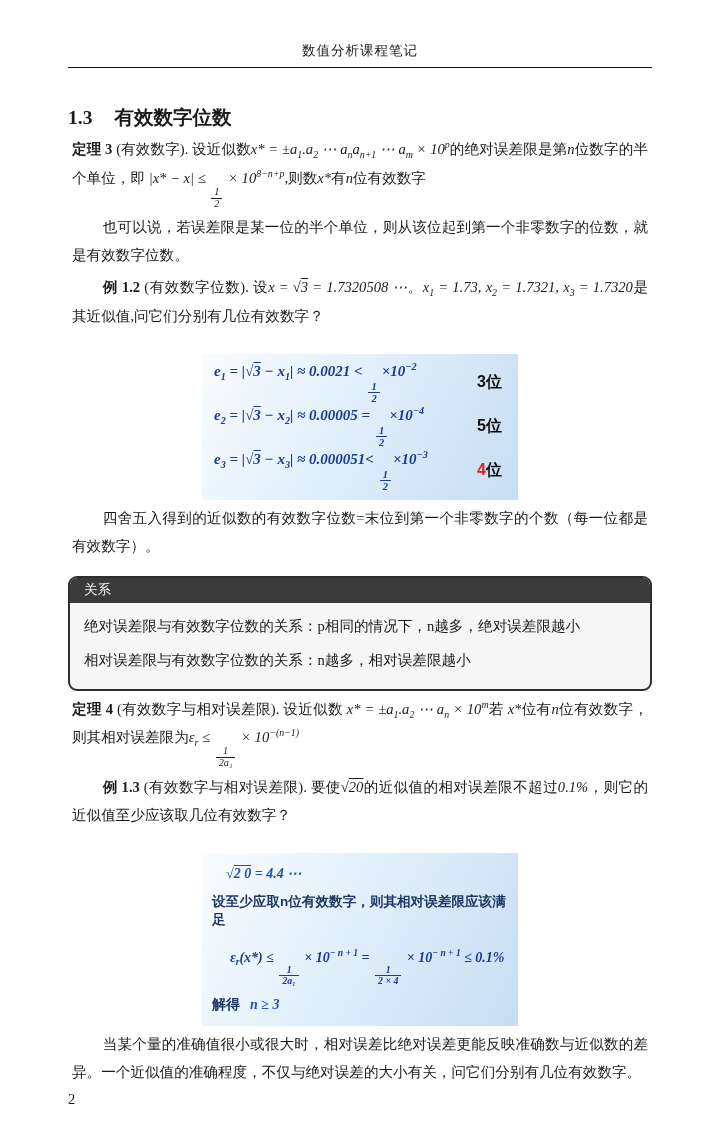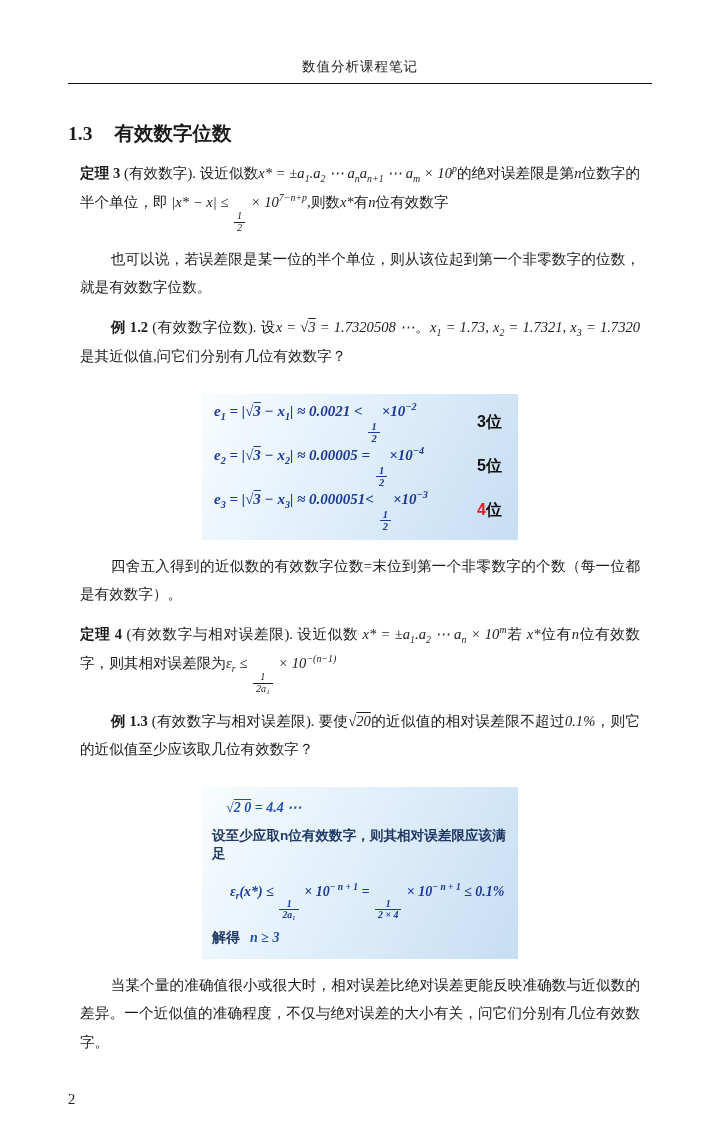--- a/index.html
+++ b/index.html
@@ -1,30 +1,30 @@
 <!DOCTYPE html>
 <html><head>
 <meta charset="utf-8">
 <style>
   html,body{margin:0;padding:0;}
   body{
     width:720px;height:1134px;background:#ffffff;position:relative;
     font-family:"Liberation Serif","DejaVu Serif",serif;color:#1b1b1b;
     overflow:hidden;
   }
-  .content{padding:16px 68px;}
+  .content{padding:0 68px;}
   
   .doc-header{padding-top:42px;text-align:center;font-size:13.5px;letter-spacing:1px;}
   .rule{border:none;border-top:1.6px solid #111;margin:7px 0 0 0;}
   
   .section-title{margin-top:36px;font-size:19.5px;font-weight:bold;
     font-family:"Liberation Sans","DejaVu Sans",sans-serif;}
   .section-title .num{margin-right:22px;font-family:"Liberation Serif",serif;}
   
-  p.para{font-size:14.6px;line-height:1.92;margin:12px;text-align:justify;}
+  p.para{font-size:14.6px;line-height:1.92;margin:4px;text-align:justify;}
   .mt22{margin-top:22px;} .mt14{margin-top:14px;} .mt16{margin-top:16px;}
   .mt26{margin-top:26px;} .mt30{margin-top:30px;} .mt32{margin-top:32px;}
   .indent{text-indent:2.1em;}
   .thm-label{font-weight:bold;}
   
   .mi{font-style:italic;}
   .mt{font-style:normal;}
   sub.mb{font-size:0.68em;font-style:italic;}
   sup.ms{font-size:0.68em;font-style:italic;}
   .rad{text-decoration:overline;font-style:italic;}
@@ -73,21 +73,21 @@
   <hr class="rule">
 
   <div class="section-title">
     <span class="num">1.3</span><span>有效数字位数</span>
   </div>
 
   <p class="para mt22">
     <span class="thm-label">定理 3</span><span> (有效数字). </span><span><span class="mt">设近似数</span><span class="mi">x* = ±a</span><sub class="mb">1</sub><span class="mi">.a</span><sub class="mb">2</sub><span class="mi"> ⋯ a</span><sub class="mb">n</sub><span class="mi">a</span><sub class="mb">n+1</sub><span class="mi"> ⋯ a</span><sub class="mb">m</sub><span class="mi"> × 10</span><sup class="ms">p</sup><span class="mt">的绝对误差限是第</span><span class="mi">n</span><span class="mt">位数字的半个单位，即 </span><span class="mi">|x* − x| ≤ </span><span class="frac">
           <span class="fn">1</span>
           <span class="fd">2</span>
-        </span><span class="mi"> × 10</span><sup class="ms">7−n+p</sup><span class="mt">,则数</span><span class="mi">x*</span><span class="mt">有</span><span class="mi">n</span><span class="mt">位有效数字</span></span>
+        </span><span class="mi"> × 10</span><sup class="ms">8−n+p</sup><span class="mt">,则数</span><span class="mi">x*</span><span class="mt">有</span><span class="mi">n</span><span class="mt">位有效数字</span></span>
   </p>
 
   <p class="para indent mt14">
     <span>也可以说，若误差限是某一位的半个单位，则从该位起到第一个非零数字的位数，就是有效数字位数。</span>
   </p>
 
   <p class="para indent mt16">
     <span class="thm-label">例 1.2</span><span> (有效数字位数). </span><span><span class="mt">设</span><span class="mi">x = </span><span class="mt">√</span><span class="rad">3</span><span class="mi"> = 1.7320508 ⋯</span><span class="mt">。</span><span class="mi">x</span><sub class="mb">1</sub><span class="mi"> = 1.73, x</span><sub class="mb">2</sub><span class="mi"> = 1.7321, x</span><sub class="mb">3</sub><span class="mi"> = 1.7320</span><span class="mt">是其近似值,问它们分别有几位有效数字？</span></span>
   </p>
 
@@ -112,20 +112,29 @@
             <span class="fd">2</span>
           </span><span class="mi">×10</span><sup class="ms">−3</sup></span>
       <span class="slabel"><span class="red">4</span><span>位</span></span>
     </div>
   </div>
 
   <p class="para indent mt26">
     <span>四舍五入得到的近似数的有效数字位数=末位到第一个非零数字的个数（每一位都是有效数字）。</span>
   </p>
 
+  <div class="rel-box">
+    <div class="rel-head">
+      <span>关系</span>
+    </div>
+    <div class="rel-body">
+      <div class="rel-line">绝对误差限与有效数字位数的关系：p相同的情况下，n越多，绝对误差限越小</div>
+      <div class="rel-line">相对误差限与有效数字位数的关系：n越多，相对误差限越小</div>
+    </div>
+  </div>
 
   <p class="para mt30">
     <span class="thm-label">定理 4</span><span> (有效数字与相对误差限). </span><span><span class="mt">设近似数 </span><span class="mi">x* = ±a</span><sub class="mb">1</sub><span class="mi">.a</span><sub class="mb">2</sub><span class="mi"> ⋯ a</span><sub class="mb">n</sub><span class="mi"> × 10</span><sup class="ms">m</sup><span class="mt">若 </span><span class="mi">x*</span><span class="mt">位有</span><span class="mi">n</span><span class="mt">位有效数字，则其相对误差限为</span><span class="mi">ε</span><sub class="mb">r</sub><span class="mi"> ≤ </span><span class="frac">
           <span class="fn">1</span>
           <span class="fd">2a₁</span>
         </span><span class="mi"> × 10</span><sup class="ms">−(n−1)</sup></span>
   </p>
 
   <p class="para indent mt16">
     <span class="thm-label">例 1.3</span><span> (有效数字与相对误差限). </span><span><span class="mt">要使</span><span class="mt">√</span><span class="rad">20</span><span class="mt">的近似值的相对误差限不超过</span><span class="mi">0.1%</span><span class="mt">，则它的近似值至少应该取几位有效数字？</span></span>

